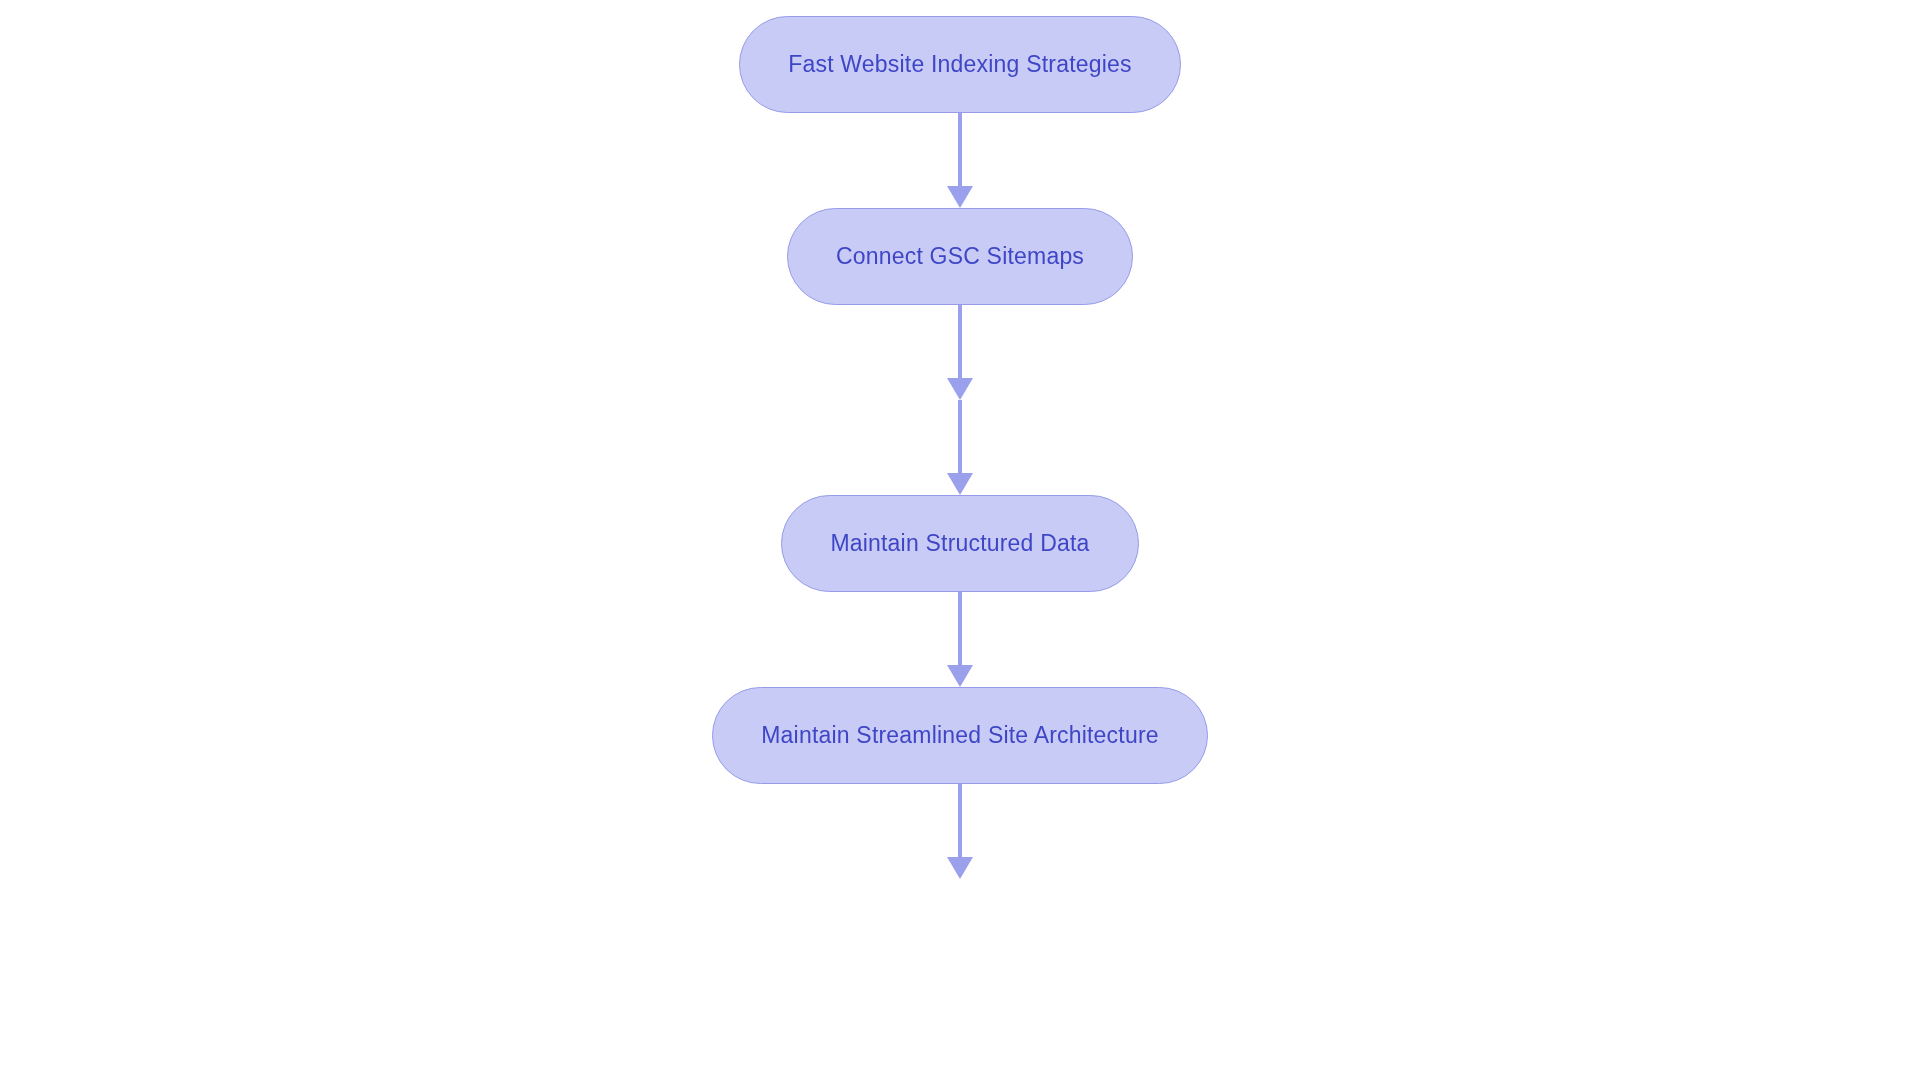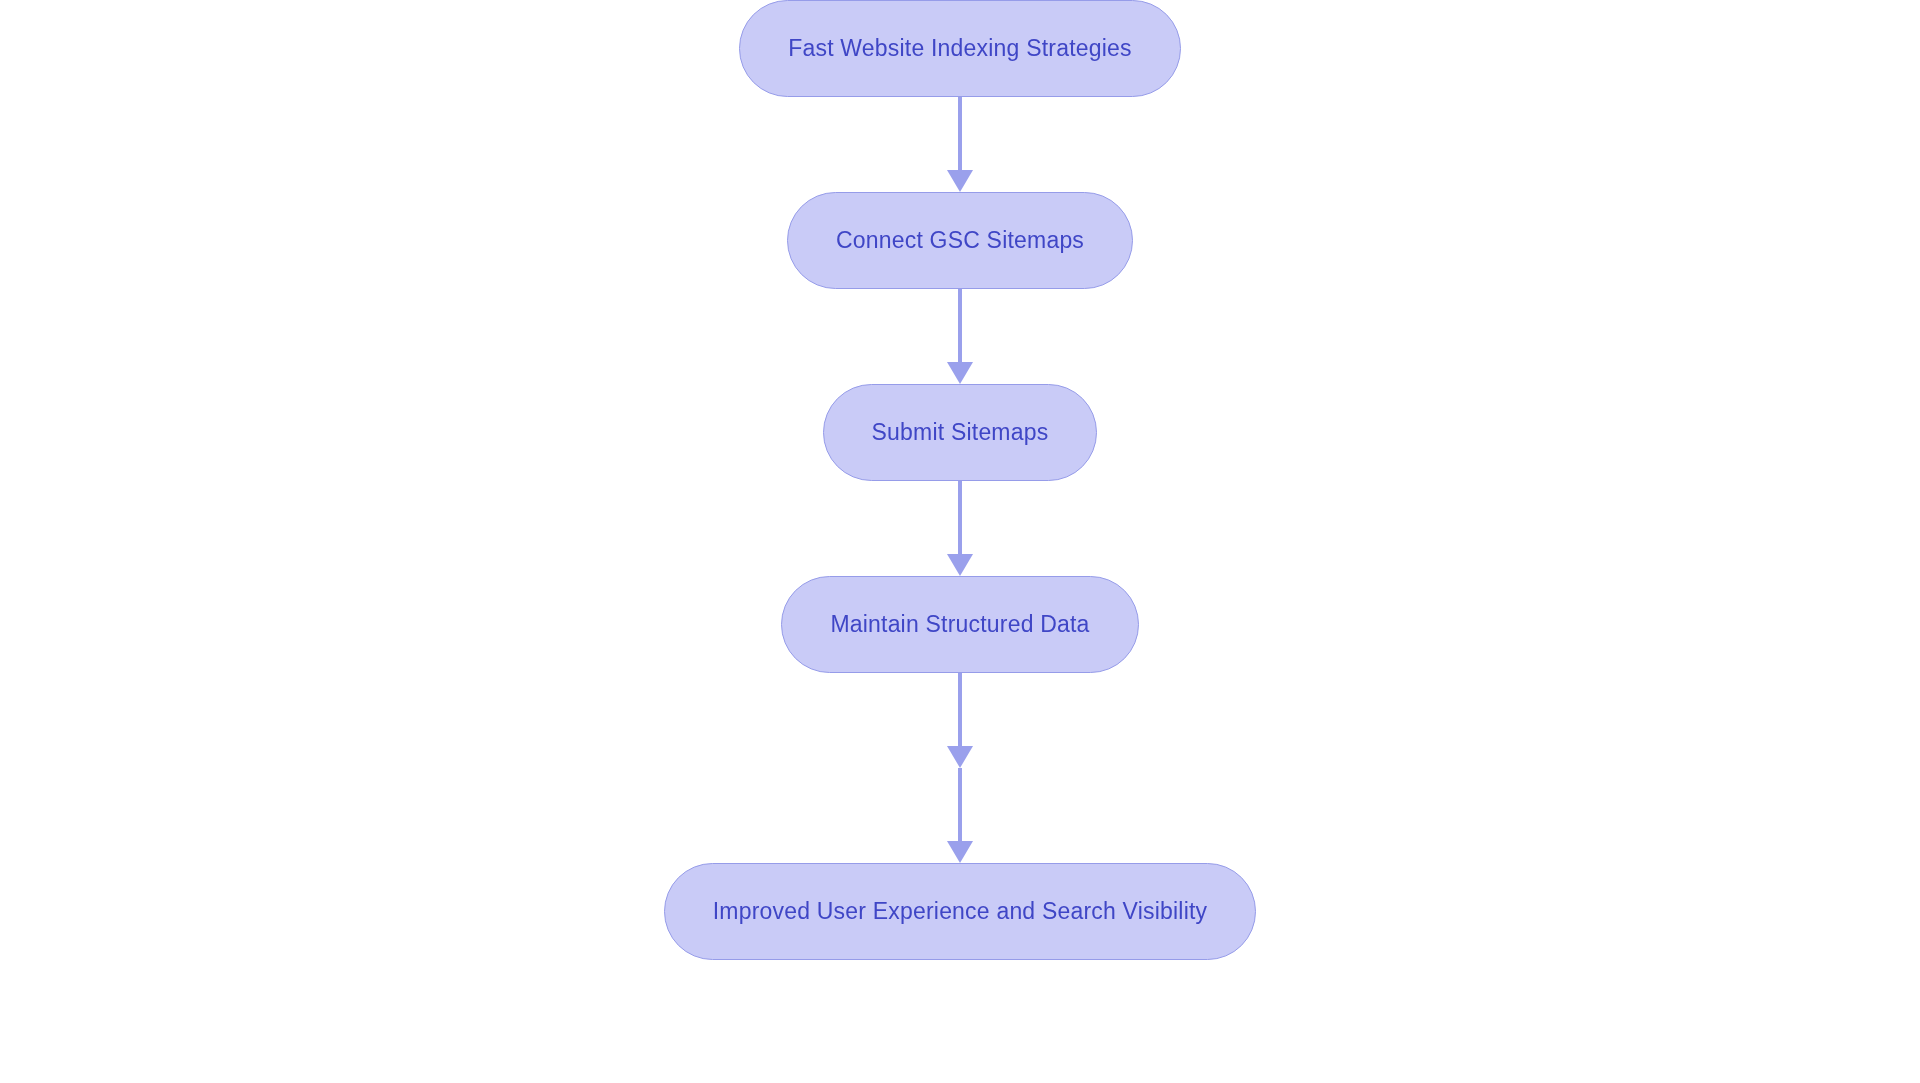--- a/index.html
+++ b/index.html
@@ -25,20 +25,21 @@
     position: relative;
     width: 1920px;
     height: 1083px;
     display: flex;
     justify-content: center;
   }
   .flow {
     display: flex;
     flex-direction: column;
     align-items: center;
+    padding-top: 16px;
   }
   .node {
     height: 97px;
     padding: 0 48px;
     background: var(--node-fill);
     border: 1.6px solid var(--node-border);
     border-radius: 60px;
     display: flex;
     align-items: center;
     justify-content: center;
@@ -87,42 +88,39 @@
 
     <div class="node">
       <span class="node-label">Connect GSC Sitemaps</span>
     </div>
 
     <div class="arrow">
       <div class="arrow-line"></div>
       <div class="arrow-head"></div>
     </div>
 
-    <div class="node">
-      <span class="node-label">Submit Sitemaps</span>
-    </div>
 
     <div class="arrow">
       <div class="arrow-line"></div>
       <div class="arrow-head"></div>
     </div>
 
     <div class="node">
       <span class="node-label">Maintain Structured Data</span>
     </div>
 
     <div class="arrow">
       <div class="arrow-line"></div>
       <div class="arrow-head"></div>
     </div>
 
+    <div class="node">
+      <span class="node-label">Maintain Streamlined Site Architecture</span>
+    </div>
 
     <div class="arrow">
       <div class="arrow-line"></div>
       <div class="arrow-head"></div>
     </div>
 
-    <div class="node">
-      <span class="node-label">Improved User Experience and Search Visibility</span>
-    </div>
 
   </div>
 </div>
 
 </body></html>

